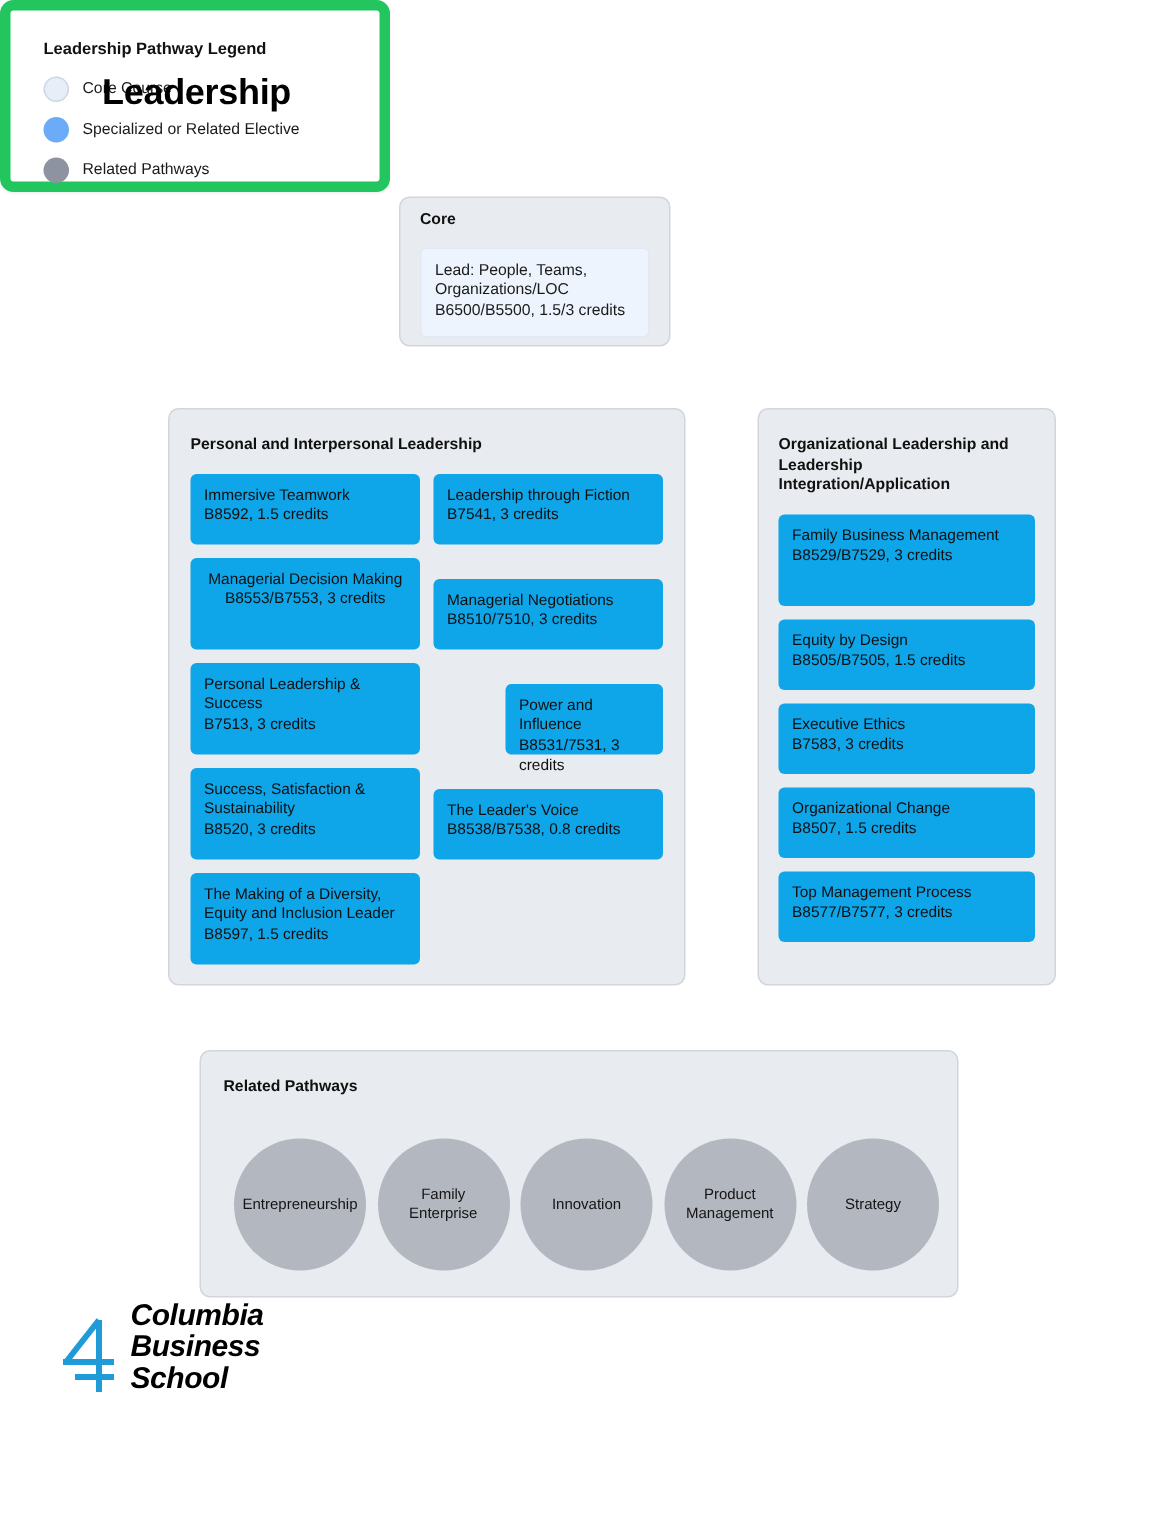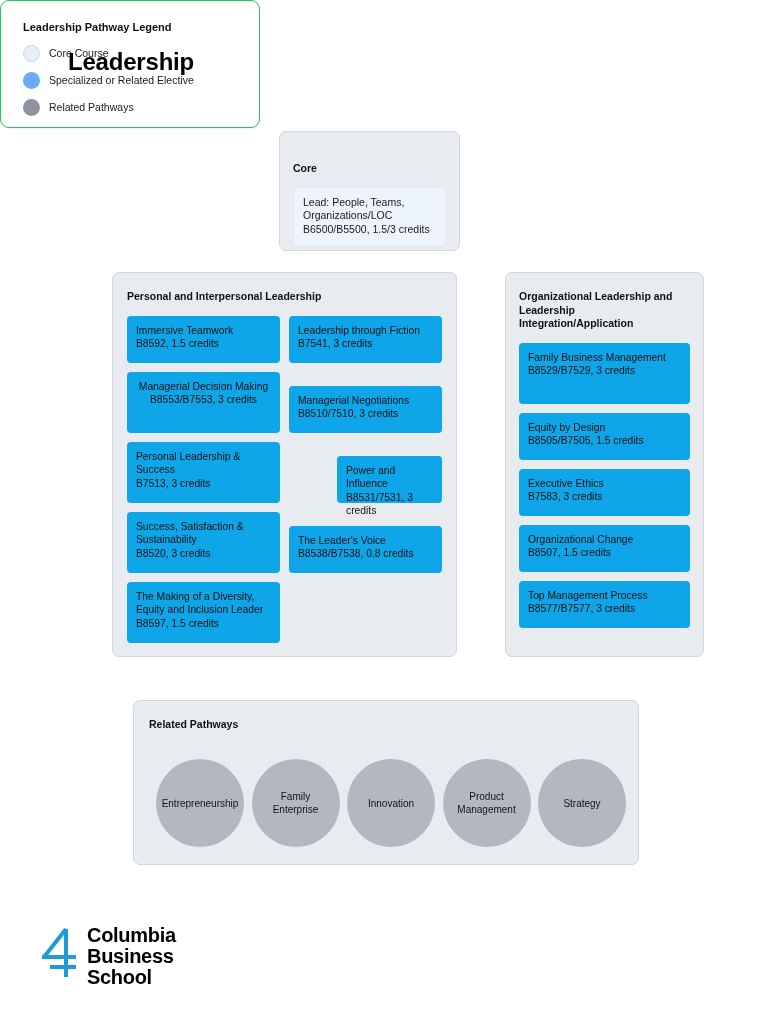--- a/index.html
+++ b/index.html
@@ -41,45 +41,45 @@
   }
   .panel-title {
     font-size: 10.5px;
     font-weight: bold;
     color: #111111;
     line-height: 13.5px;
   }
 
   
   #core-panel {
-    left: 279px;
+    left: 266px;
     top: 131px;
     width: 181px;
-    height: 120px;
-    padding: 30px 13px 0 13px;
+    height: 100px;
+    padding: 8px 13px 0 13px;
   }
   #core-card {
     margin-top: 11px;
     background: #eef4fd;
     border: 1px solid #e2e9f4;
     border-radius: 4px;
     padding: 8px 9px 9px 9px;
     font-size: 10.5px;
     line-height: 13.8px;
     color: #1a1a1a;
   }
 
   
   #legend-panel {
     left: 471px;
     top: 124px;
     width: 260px;
     height: 128px;
     background: #ffffff;
-    border: 1px solid #22c55e;
+    border: 7px solid #22c55e;
     border-radius: 9px;
     padding: 20px 0 0 22px;
     box-shadow: 0 1px 2px rgba(0,0,0,0.05);
   }
   #legend-panel .panel-title { font-size: 11px; }
   .legend-row {
     display: flex;
     align-items: center;
     margin-top: 10px;
   }
@@ -180,23 +180,24 @@
     font-size: 10px;
     line-height: 13px;
     color: #141414;
     padding: 0 6px;
   }
 
   
   #logo {
     position: absolute;
     left: 40px;
-    top: 925px;
-    display: flex;
-    align-items: flex-start;
+    top: 867px;
+    display: flex;
+    align-items: flex-end;
+    font-style: italic;
   }
   #logo-mark { flex: 0 0 auto; margin-right: 9px; margin-top: 2px; }
   #logo-text {
     font-size: 20px;
     font-weight: bold;
     line-height: 21px;
     color: #000000;
     letter-spacing: -0.3px;
   }
 </style>

